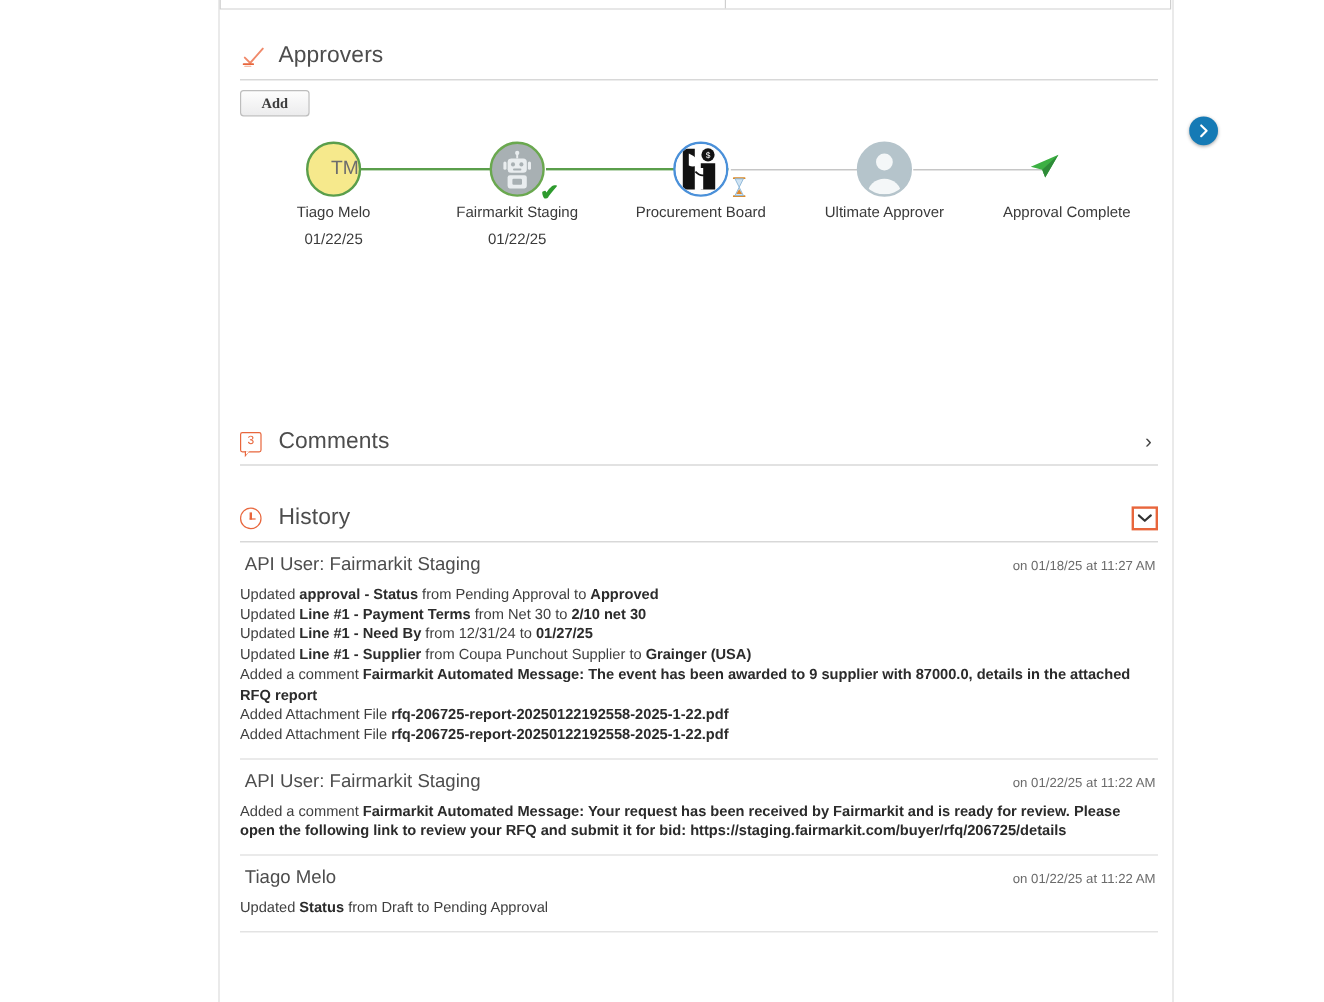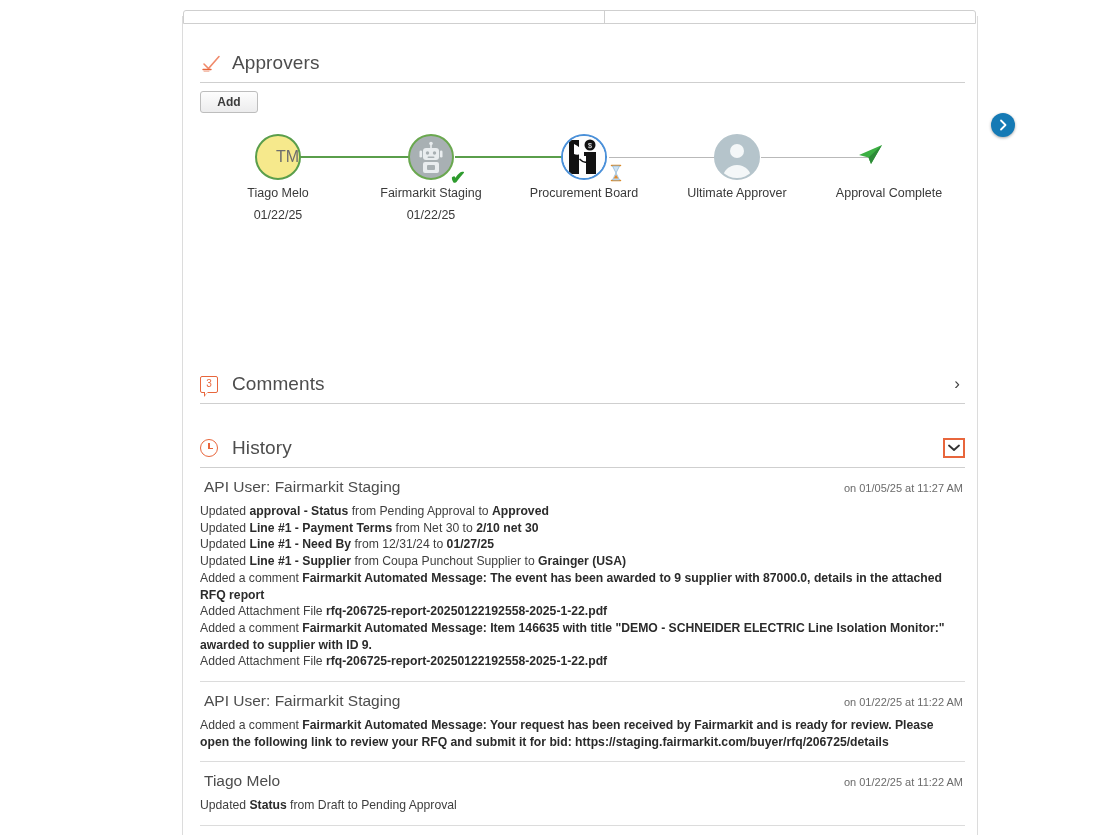--- a/index.html
+++ b/index.html
@@ -12,21 +12,21 @@
     height: 835px;
     overflow: hidden;
     font-family: "Liberation Sans", sans-serif;
     color: #333333;
     position: relative;
   }
 
   
   #page {
     position: absolute;
-    left: 0; top: 16px;
+    left: 0; top: 0;
     width: 1103px;
     height: 670px;
     background: #ffffff;
   }
 
   
   .content-col {
     position: absolute;
     left: 182px;
     top: 0;
@@ -184,21 +184,21 @@
 
   .add-btn {
     position: absolute;
     left: 0;
     top: 47px;
     width: 58px;
     height: 22px;
     border: 1px solid #bdbdbd;
     border-radius: 3px;
     background: linear-gradient(#fdfdfd, #ececed);
-    font-family: Liberation Sans, sans-serif;
+    font-family: Liberation Serif, serif;
     font-size: 12px;
     font-weight: bold;
     color: #3b3b3b;
     cursor: pointer;
     padding: 0;
     line-height: 20px;
   }
 
   .chain {
     position: absolute;
@@ -498,29 +498,28 @@
             <path d="M1 1.5 L6 6 L11 1.5" stroke="#333" stroke-width="1.8" fill="none" stroke-linecap="round" stroke-linejoin="round"></path>
           </svg>
         </span>
       </span>
     </div>
   </div>
 
   <div class="history-list" id="history-list">
       <div class="hist-entry">
         <div class="hist-user">API User: Fairmarkit Staging</div>
-        <div class="hist-time">on 01/05/25 at 11:27 AM</div>
+        <div class="hist-time">on 01/18/25 at 11:27 AM</div>
         <div class="hist-lines">
           <div class="hist-line"><span>Updated </span><b>approval - Status</b><span> from Pending Approval to </span><b>Approved</b></div>
           <div class="hist-line"><span>Updated </span><b>Line #1 - Payment Terms</b><span> from Net 30 to </span><b>2/10 net 30</b></div>
           <div class="hist-line"><span>Updated </span><b>Line #1 - Need By</b><span> from 12/31/24 to </span><b>01/27/25</b></div>
           <div class="hist-line"><span>Updated </span><b>Line #1 - Supplier</b><span> from Coupa Punchout Supplier to </span><b>Grainger (USA)</b></div>
           <div class="hist-line"><span>Added a comment </span><b>Fairmarkit Automated Message: The event has been awarded to 9 supplier with 87000.0, details in the attached RFQ report</b></div>
           <div class="hist-line"><span>Added Attachment File </span><b>rfq-206725-report-20250122192558-2025-1-22.pdf</b></div>
-          <div class="hist-line"><span>Added a comment </span><b>Fairmarkit Automated Message: Item 146635 with title "DEMO - SCHNEIDER ELECTRIC Line Isolation Monitor:" awarded to supplier with ID 9.</b></div>
           <div class="hist-line"><span>Added Attachment File </span><b>rfq-206725-report-20250122192558-2025-1-22.pdf</b></div>
         </div>
       </div>
       <div class="hist-entry">
         <div class="hist-user">API User: Fairmarkit Staging</div>
         <div class="hist-time">on 01/22/25 at 11:22 AM</div>
         <div class="hist-lines">
           <div class="hist-line"><span>Added a comment </span><b>Fairmarkit Automated Message: Your request has been received by Fairmarkit and is ready for review. Please open the following link to review your RFQ and submit it for bid: https://staging.fairmarkit.com/buyer/rfq/206725/details</b></div>
         </div>
       </div>

